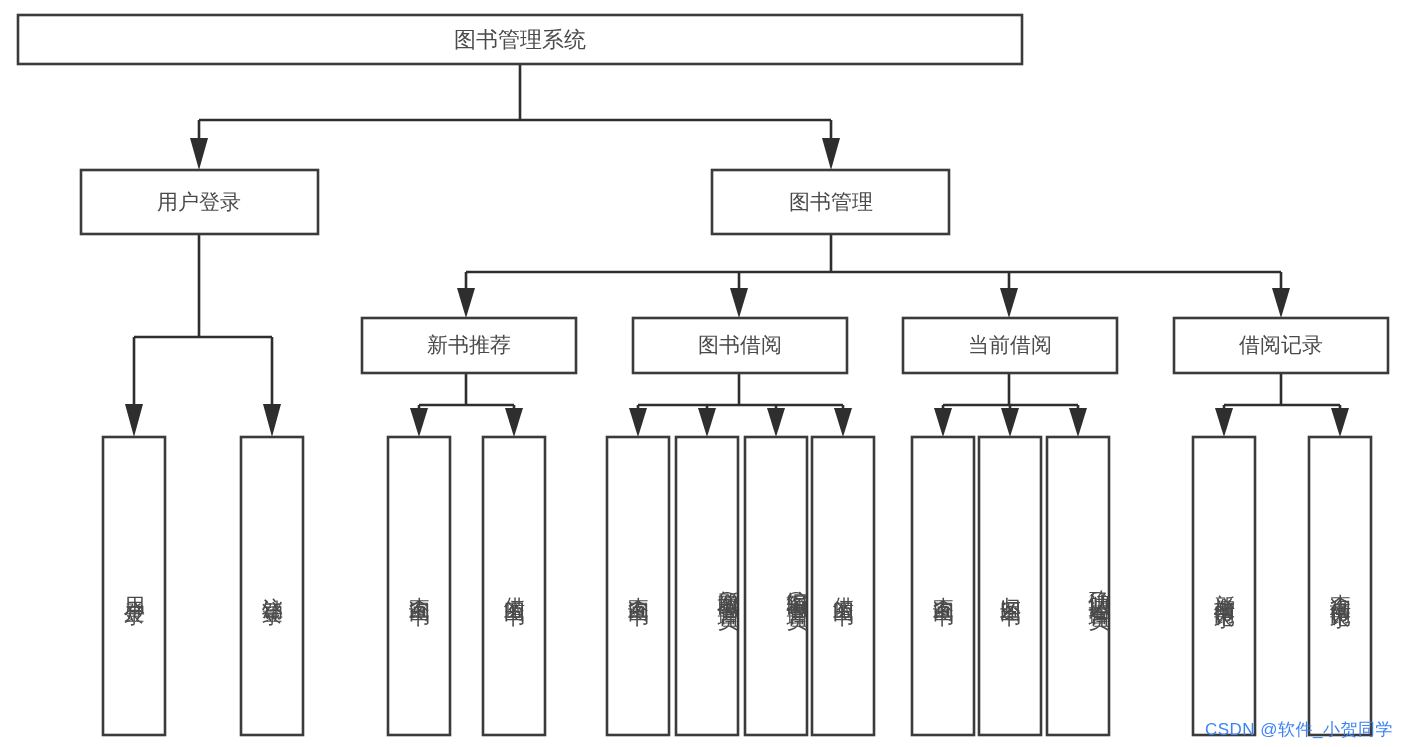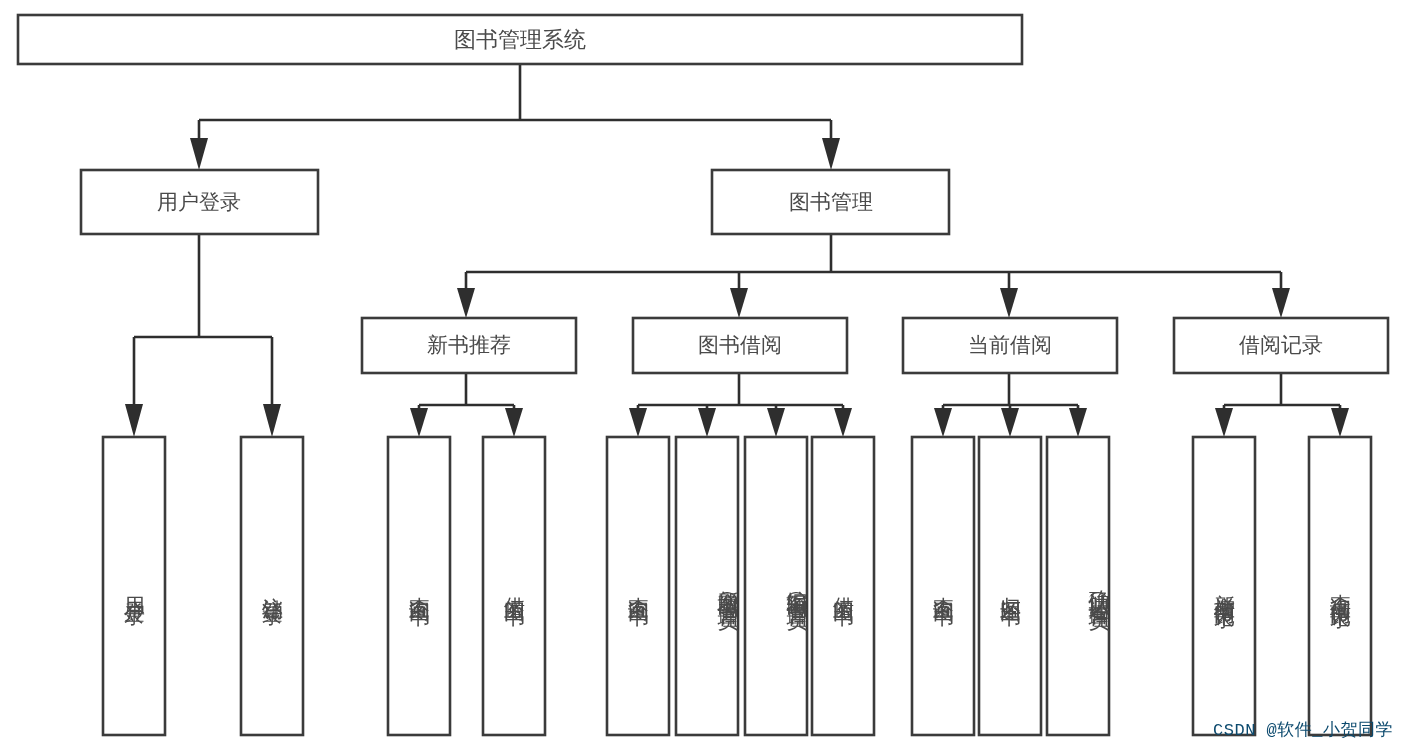--- a/index.html
+++ b/index.html
@@ -64,23 +64,23 @@
     display: flex;
     align-items: center;
     justify-content: center;
     white-space: nowrap;
     pointer-events: none;
   }
   .watermark {
     position: absolute;
     right: 12px;
     bottom: 6px;
-    font-family: Liberation Mono, monospace;
+    font-family: Liberation Sans, sans-serif;
     font-size: 17px;
-    color: #0c4a6e;
+    color: #3b82f6;
     letter-spacing: 0.5px;
     white-space: nowrap;
   }
 </style>
 </head>
 <body>
 
 <div id="diagram-root">
 
   <svg id="tree-svg" viewBox="0 0 1405 747">

